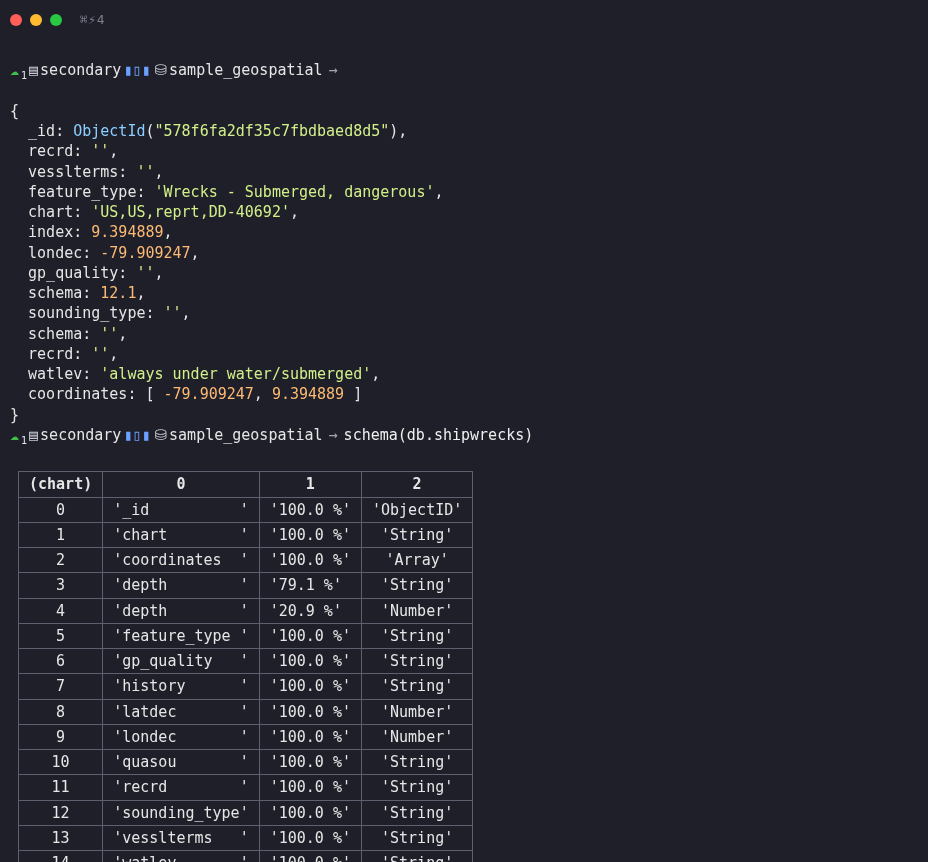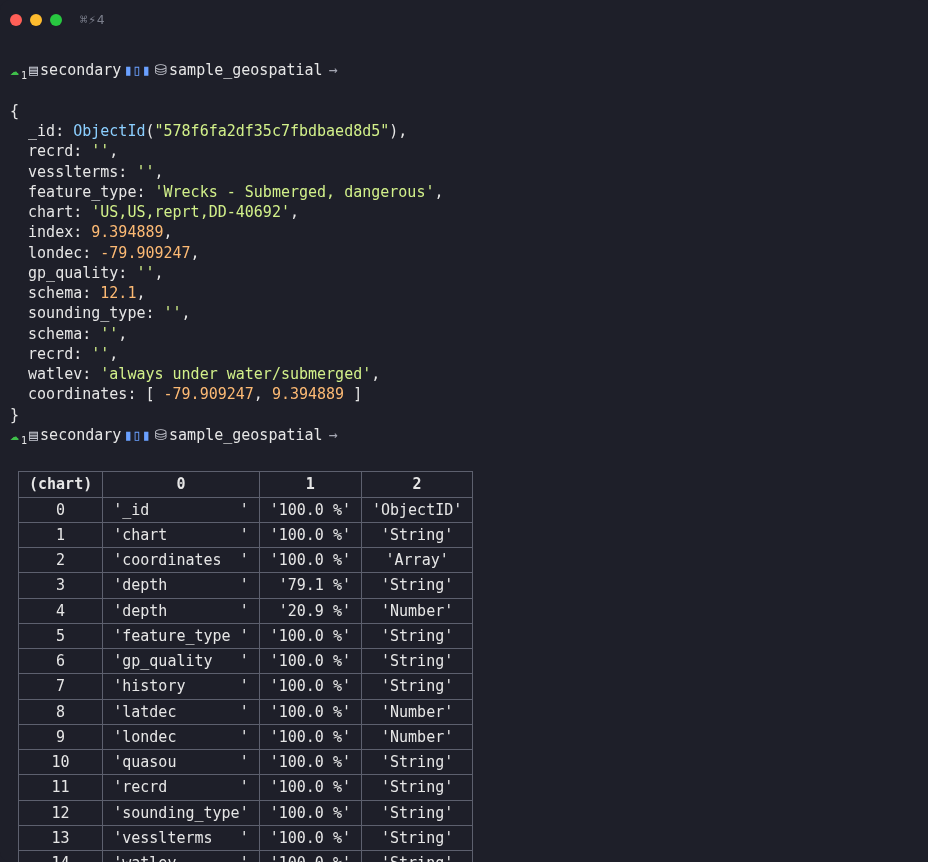--- a/index.html
+++ b/index.html
@@ -93,21 +93,21 @@
     color: #e6e6e6;
   }
   .schema-table th, .schema-table td {
     border: 1px solid #5d606e;
     padding: 2px 10px;
     font-family: inherit;
     font-size: 15px;
     text-align: center;
     white-space: pre;
   }
-  .schema-table td.left { text-align: right; }
+  .schema-table td.left { text-align: left; }
   .schema-table td.idx { text-align: center; }
 </style>
 </head>
 <body>
 
 <div class="window">
 
   <div class="titlebar">
     <div class="traffic">
       <div class="dot red"></div>
@@ -128,21 +128,21 @@
 <span class="indent"></span><span class="key">index:</span> <span class="num">9.394889</span><span class="punc">,</span>
 <span class="indent"></span><span class="key">londec:</span> <span class="num">-79.909247</span><span class="punc">,</span>
 <span class="indent"></span><span class="key">gp_quality:</span> <span class="str">''</span><span class="punc">,</span>
 <span class="indent"></span><span class="key">schema:</span> <span class="num">12.1</span><span class="punc">,</span>
 <span class="indent"></span><span class="key">sounding_type:</span> <span class="str">''</span><span class="punc">,</span>
 <span class="indent"></span><span class="key">schema:</span> <span class="str">''</span><span class="punc">,</span>
 <span class="indent"></span><span class="key">recrd:</span> <span class="str">''</span><span class="punc">,</span>
 <span class="indent"></span><span class="key">watlev:</span> <span class="str">'always under water/submerged'</span><span class="punc">,</span>
 <span class="indent"></span><span class="key">coordinates:</span> <span class="punc">[ </span><span class="num">-79.909247</span><span class="punc">, </span><span class="num">9.394889</span><span class="punc"> ]</span>
 <span class="brace">}</span>
-<div class="prompt-line"><span class="cloud">☁</span><span class="sub">1</span> <span class="db-icon">▤</span> <span>secondary</span> <span class="bars-icon">▮▯▮</span> <span class="db-icon">⛁</span> <span>sample_geospatial</span> <span class="arrow">→</span> </div>
+<div class="prompt-line"><span class="cloud">☁</span><span class="sub">1</span> <span class="db-icon">▤</span> <span>secondary</span> <span class="bars-icon">▮▯▮</span> <span class="db-icon">⛁</span> <span>sample_geospatial</span> <span class="arrow">→</span> <span class="cmd">schema(db.shipwrecks)</span></div>
 <table class="schema-table">
   <thead>
     <tr>
       <th>(chart)</th>
       <th>0</th>
       <th>1</th>
       <th>2</th>
     </tr>
   </thead>
   <tbody id="schema-body"><tr><td class="idx">0</td><td class="left">'_id          '</td><td class="left">'100.0 %'</td><td>'ObjectID'</td></tr><tr><td class="idx">1</td><td class="left">'chart        '</td><td class="left">'100.0 %'</td><td>'String'</td></tr><tr><td class="idx">2</td><td class="left">'coordinates  '</td><td class="left">'100.0 %'</td><td>'Array'</td></tr><tr><td class="idx">3</td><td class="left">'depth        '</td><td class="left">'79.1 %'</td><td>'String'</td></tr><tr><td class="idx">4</td><td class="left">'depth        '</td><td class="left">'20.9 %'</td><td>'Number'</td></tr><tr><td class="idx">5</td><td class="left">'feature_type '</td><td class="left">'100.0 %'</td><td>'String'</td></tr><tr><td class="idx">6</td><td class="left">'gp_quality   '</td><td class="left">'100.0 %'</td><td>'String'</td></tr><tr><td class="idx">7</td><td class="left">'history      '</td><td class="left">'100.0 %'</td><td>'String'</td></tr><tr><td class="idx">8</td><td class="left">'latdec       '</td><td class="left">'100.0 %'</td><td>'Number'</td></tr><tr><td class="idx">9</td><td class="left">'londec       '</td><td class="left">'100.0 %'</td><td>'Number'</td></tr><tr><td class="idx">10</td><td class="left">'quasou       '</td><td class="left">'100.0 %'</td><td>'String'</td></tr><tr><td class="idx">11</td><td class="left">'recrd        '</td><td class="left">'100.0 %'</td><td>'String'</td></tr><tr><td class="idx">12</td><td class="left">'sounding_type'</td><td class="left">'100.0 %'</td><td>'String'</td></tr><tr><td class="idx">13</td><td class="left">'vesslterms   '</td><td class="left">'100.0 %'</td><td>'String'</td></tr><tr><td class="idx">14</td><td class="left">'watlev       '</td><td class="left">'100.0 %'</td><td>'String'</td></tr></tbody>

